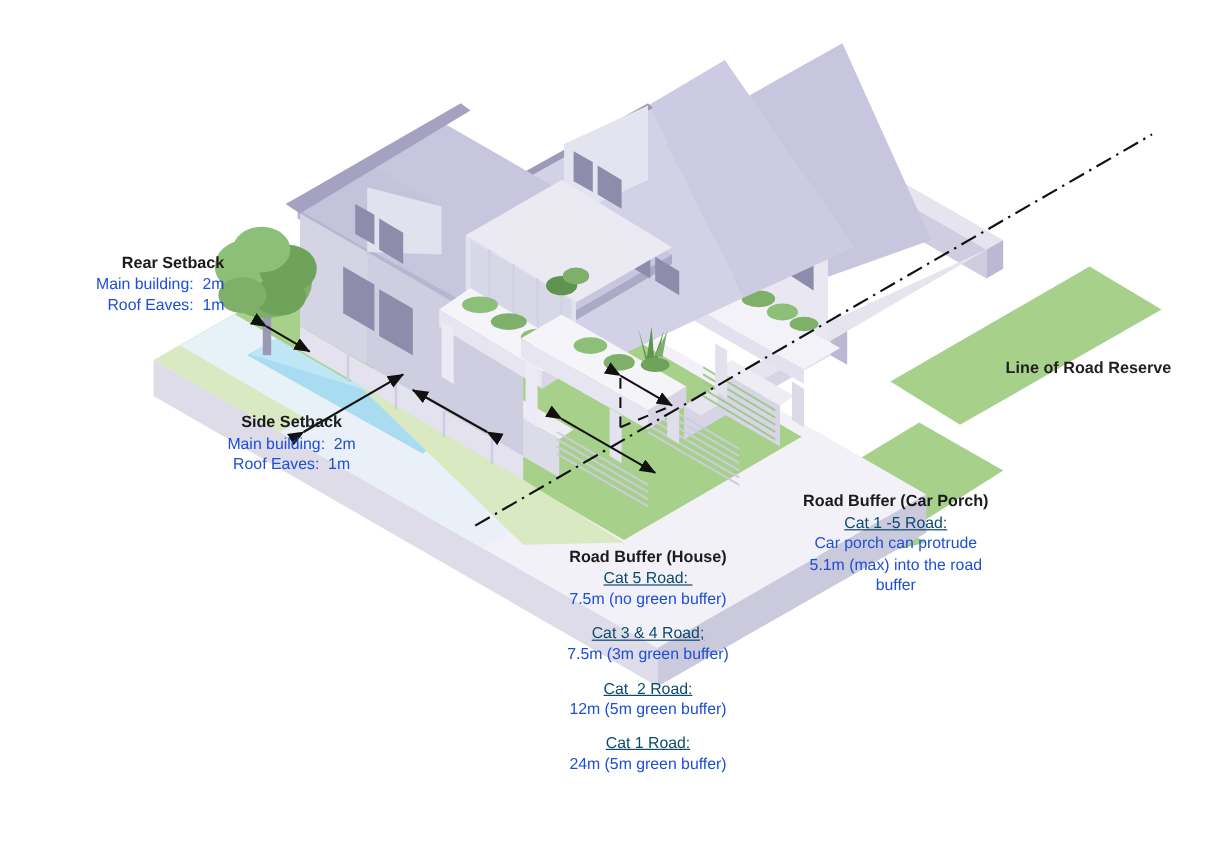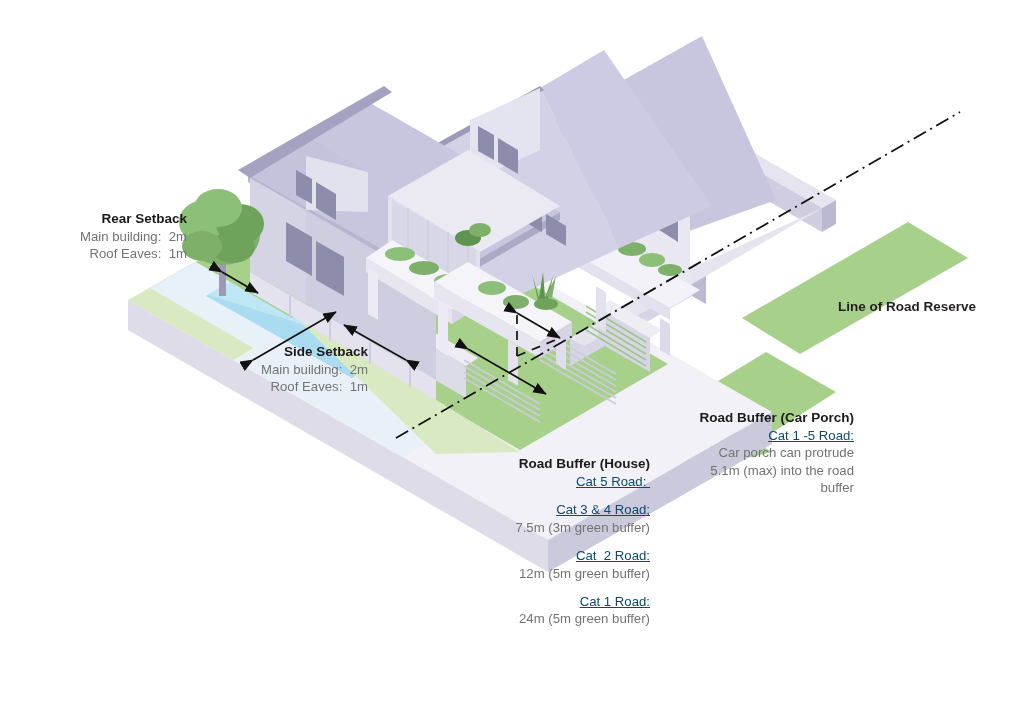--- a/index.html
+++ b/index.html
@@ -3,24 +3,24 @@
 <meta charset="utf-8">
 <style>
   html,body{margin:0;padding:0;background:#ffffff;}
   body{width:1024px;height:711px;position:relative;overflow:hidden;
        font-family:"Liberation Sans","DejaVu Sans",sans-serif;color:#231f20;}
   #stage{position:absolute;inset:0;width:1024px;height:711px;}
   svg.scene{position:absolute;left:0;top:0;width:1024px;height:711px;}
 
   .lbl{position:absolute;line-height:1.32;}
   .lbl .hd{font-weight:bold;font-size:13.5px;color:#1b1b1b;}
-  .lbl .ln{font-size:13.2px;color:#737373;white-space:pre;}
+  .lbl .ln{font-size:13.2px;color:#1d4ed8;white-space:pre;}
   .lbl .un{font-size:13.2px;color:#0c4a6e;text-decoration:underline;white-space:pre;}
   .ta-r{text-align:right;}
-  .ta-l{text-align:right;}
+  .ta-l{text-align:center;}
   .gap{height:11px;}
 
   #lbl-rear{left:12px;top:210px;width:175px;}
   #lbl-side{left:118px;top:343px;width:250px;}
   #lbl-house{left:430px;top:455px;width:220px;}
   #lbl-porch{left:639px;top:390px;width:215px;margin-top:19px;}
   #lbl-reserve{left:838px;top:298px;font-weight:bold;font-size:13.5px;}
 </style>
 </head>
 <body>
@@ -258,20 +258,21 @@
 
   <div class="lbl ta-l" id="lbl-side">
     <div class="hd">Side Setback</div>
     <div class="ln">Main building:  2m</div>
     <div class="ln">Roof Eaves:  1m</div>
   </div>
 
   <div class="lbl ta-l" id="lbl-house">
     <div class="hd">Road Buffer (House)</div>
     <div class="un">Cat 5 Road: </div>
+    <div class="ln">7.5m (no green buffer)</div>
     <div class="gap"></div>
     <div class="un">Cat 3 &amp; 4 Road;</div>
     <div class="ln">7.5m (3m green buffer)</div>
     <div class="gap"></div>
     <div class="un">Cat  2 Road:</div>
     <div class="ln">12m (5m green buffer)</div>
     <div class="gap"></div>
     <div class="un">Cat 1 Road:</div>
     <div class="ln">24m (5m green buffer)</div>
   </div>

